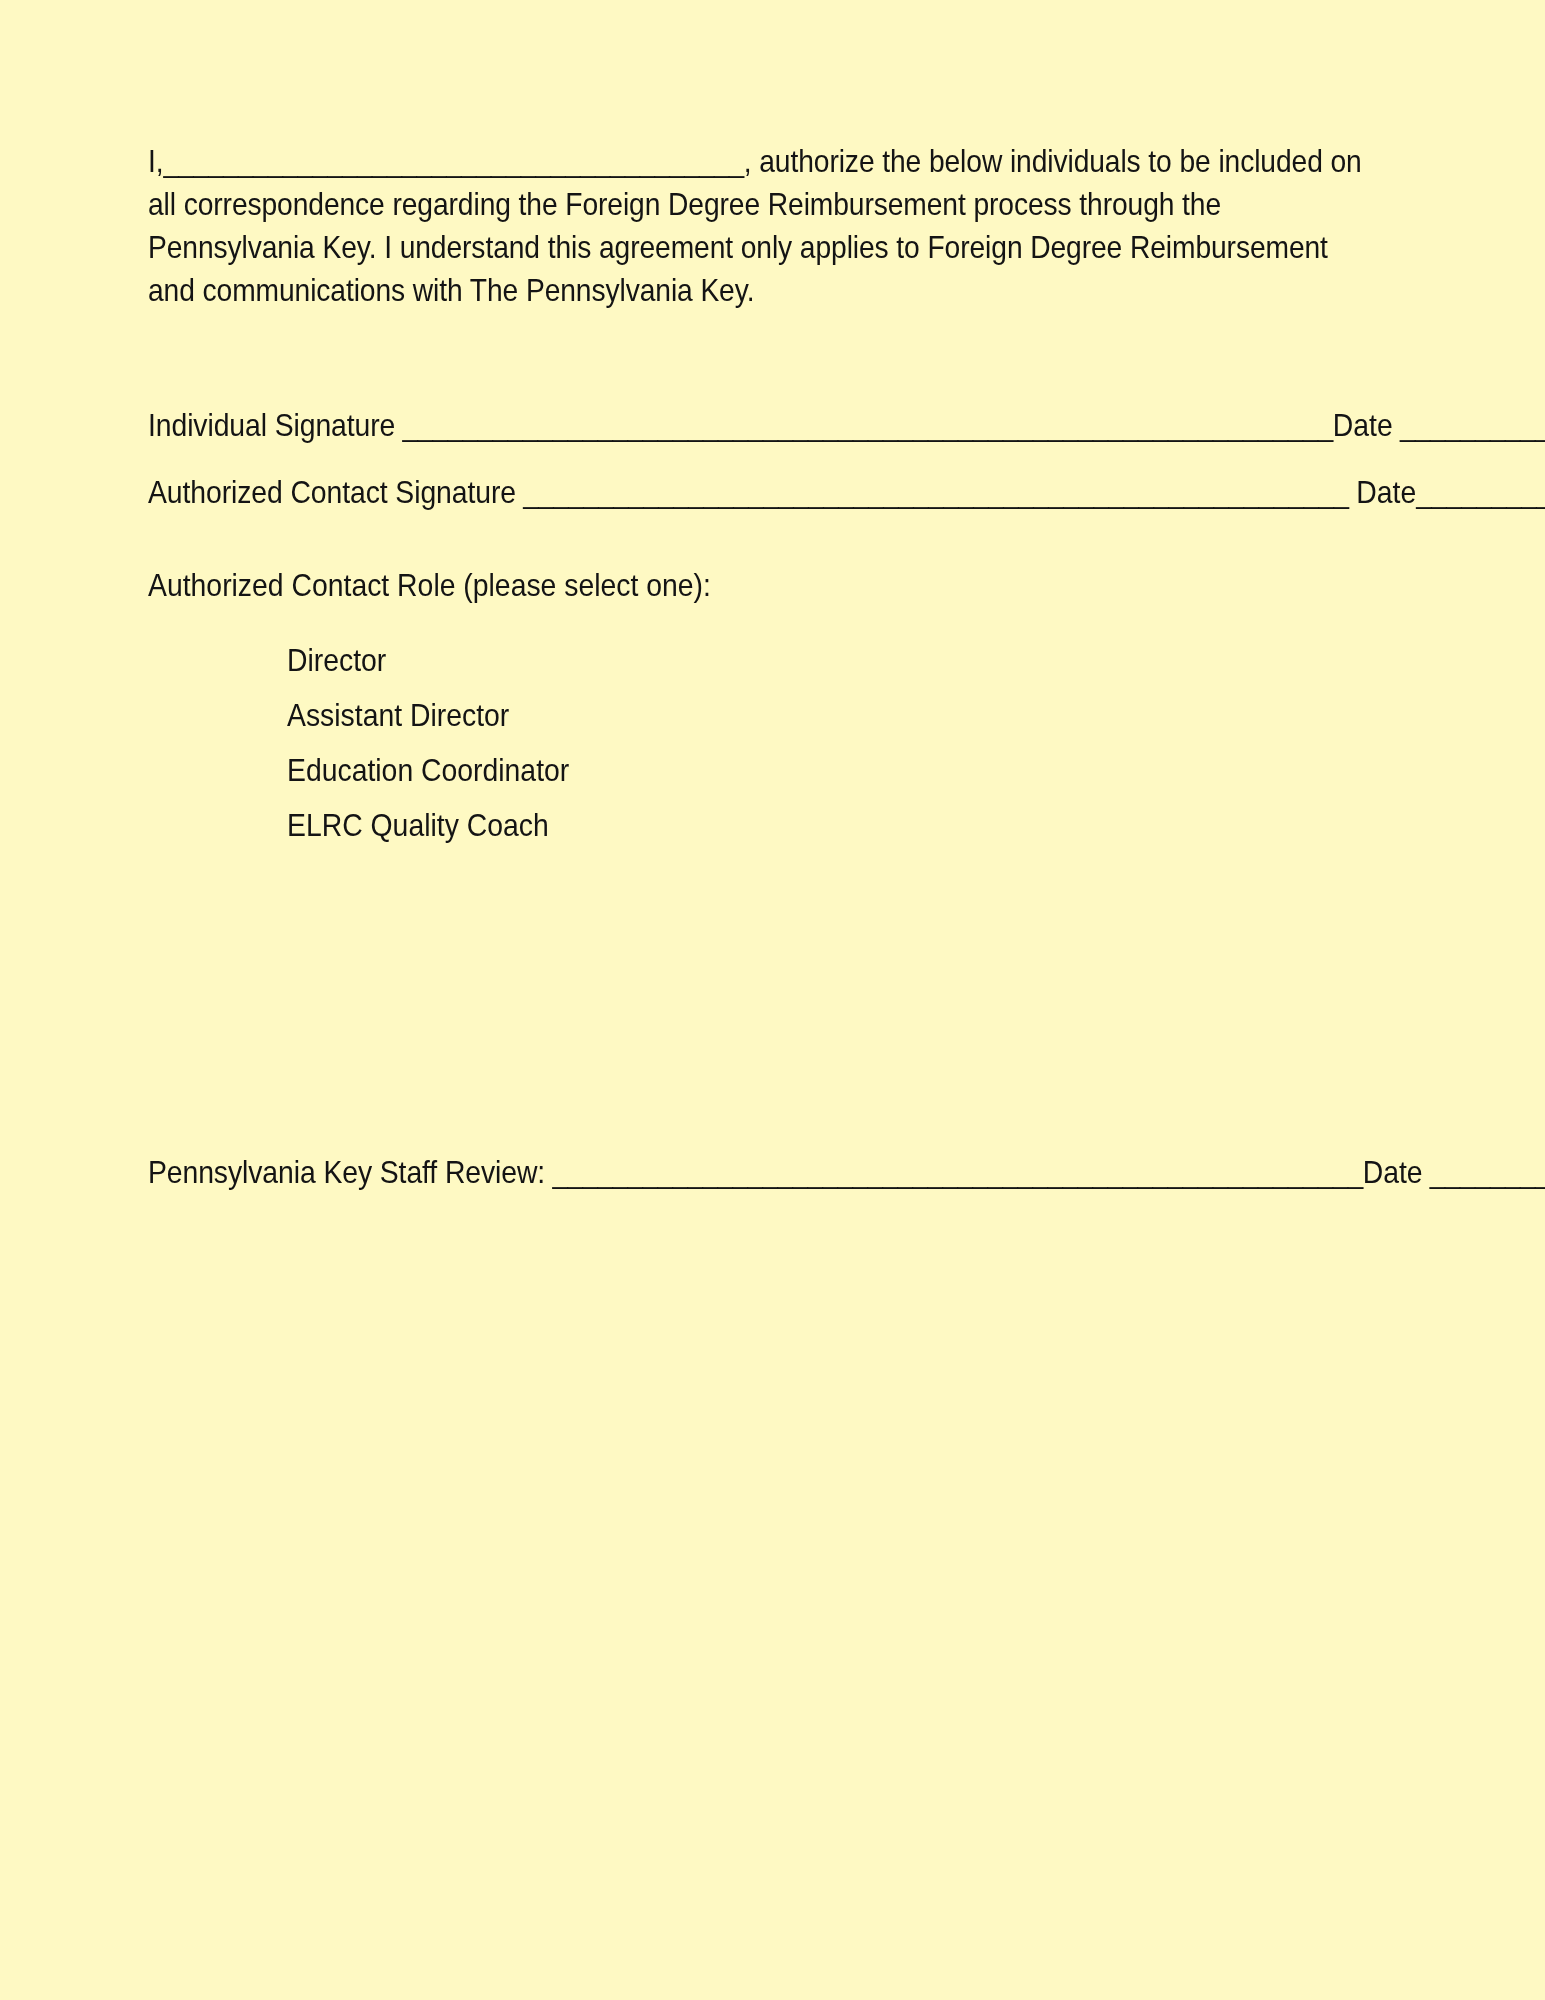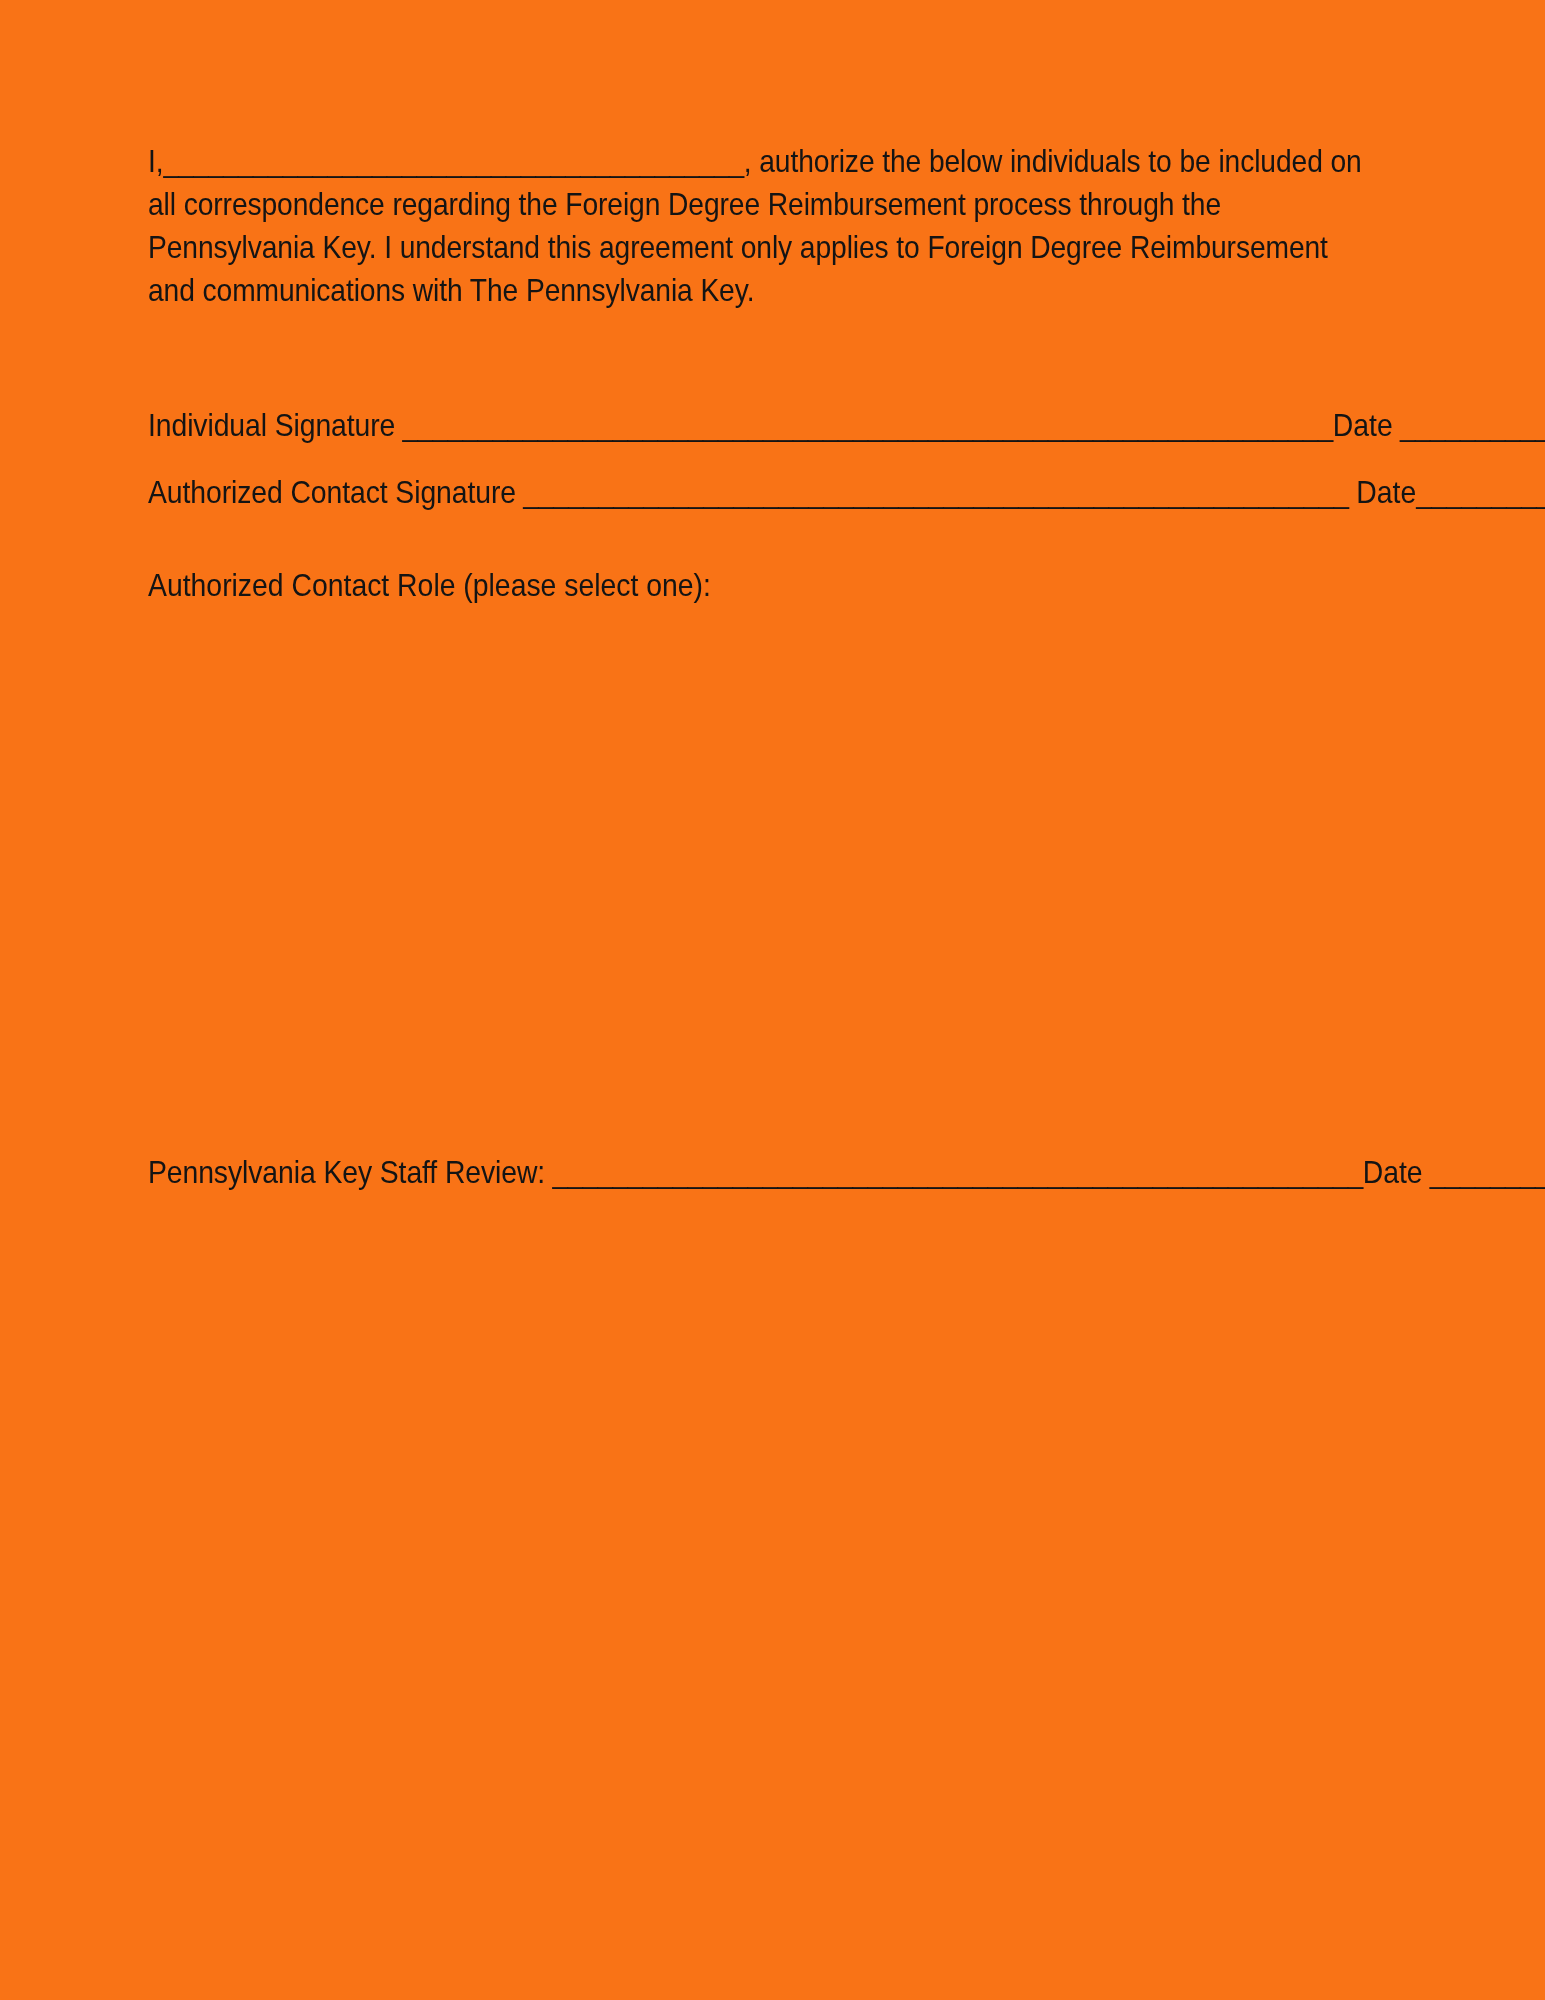--- a/index.html
+++ b/index.html
@@ -15,21 +15,21 @@
     color: #0d0d0d;
     -webkit-font-smoothing: antialiased;
   }
 
   .page {
     position: absolute;
     left: 0;
     top: 0;
     width: 1545px;
     height: 2000px;
-    background: #f97316;
+    background: #fef9c3;
     overflow: hidden;
   }
 
   
   .doc-body {
     position: absolute;
     left: 148px;
     top: 140px;
     width: 1230px;
   }
@@ -141,20 +141,26 @@
   </div>
 
   <div class="sig-block" style="top: 472px;">
     <div class="sig-row">
       <span class="sig-label">Authorized Contact Signature</span><span class="rule"> _______________________________________________________</span><span class="date-word"> Date</span><span class="rule">________________</span>
     </div>
   </div>
 
   <div class="role-heading" style="top: 565px;">Authorized Contact Role (please select one):</div>
 
+  <ul class="role-list" style="top: 633px;">
+    <li class="role-item">Director</li>
+    <li class="role-item">Assistant Director</li>
+    <li class="role-item">Education Coordinator</li>
+    <li class="role-item">ELRC Quality Coach</li>
+  </ul>
 
   <div class="review-block" style="top: 1152px;">
     <div class="review-row">
       <span class="sig-label">Pennsylvania Key Staff Review:</span><span class="rule"> ______________________________________________________</span><span class="date-word">Date</span><span class="rule"> ________________</span>
     </div>
   </div>
 
 </div>
 
 </body></html>

